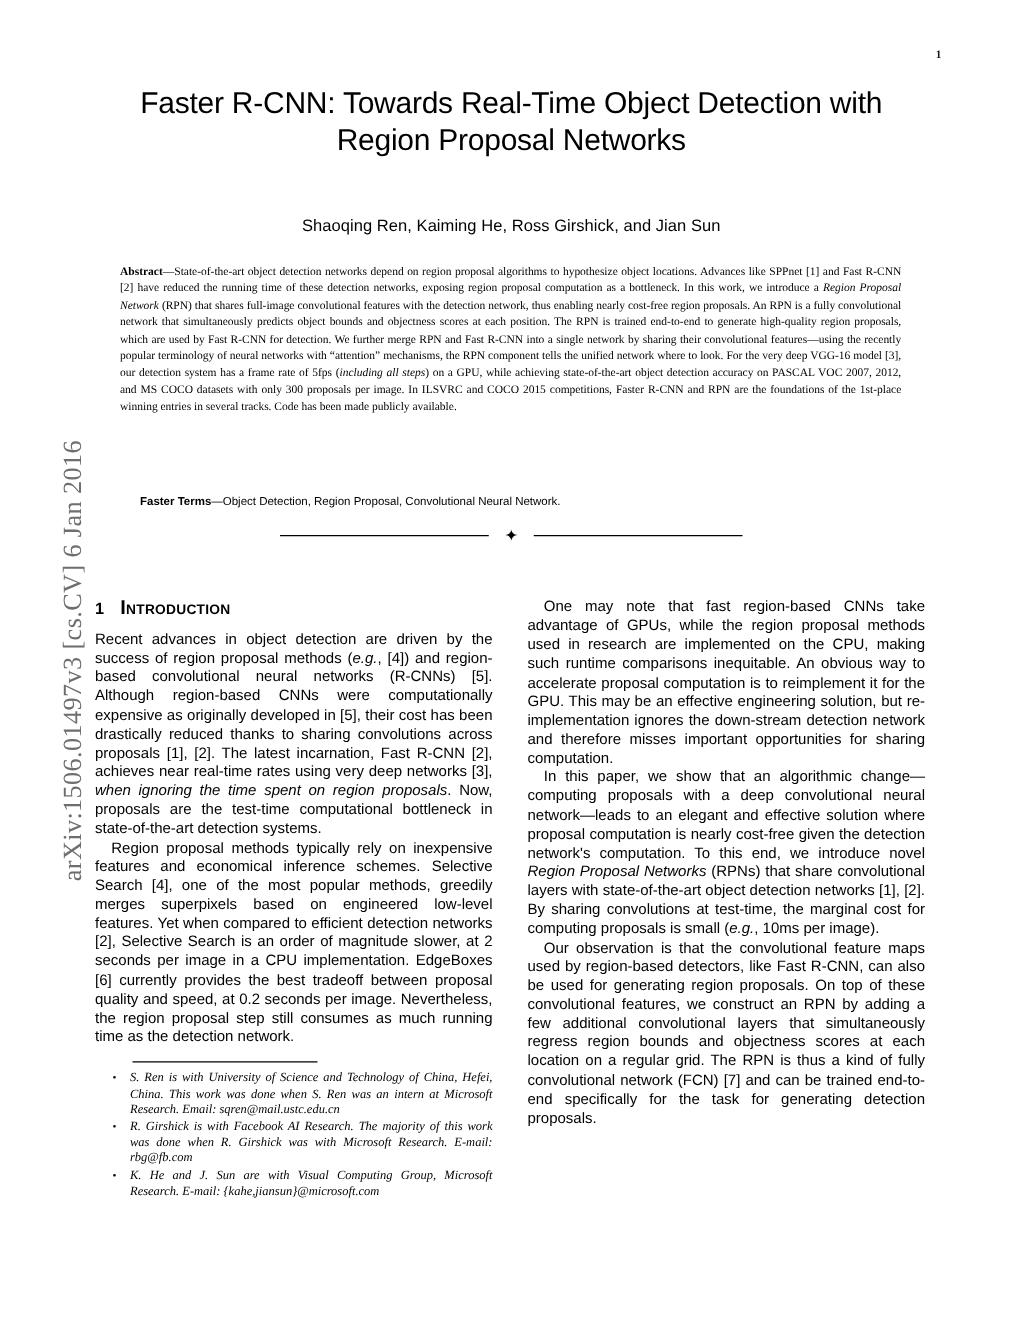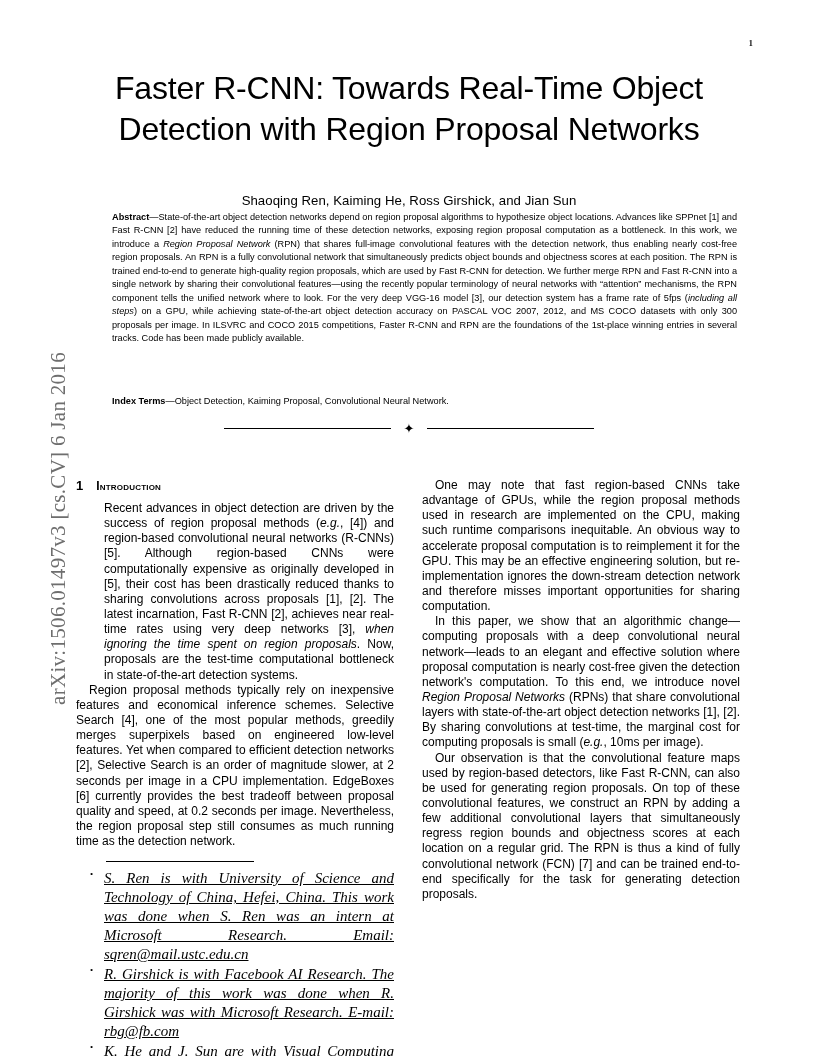--- a/index.html
+++ b/index.html
@@ -47,40 +47,40 @@
   
   .header {
     position: absolute;
     left: 85px;
     top: 68px;
     width: 648px;
     text-align: center;
   }
   .paper-title {
     font-family: "Liberation Sans", sans-serif;
-    font-size: 32px;
+    font-size: 24px;
     font-weight: normal;
     line-height: 1.27;
     letter-spacing: -0.2px;
     margin: 0;
   }
   .authors {
     font-family: "Liberation Sans", sans-serif;
     font-size: 13.2px;
     margin-top: 44px;
     letter-spacing: 0.05px;
   }
 
   
   .abstract-block {
     position: absolute;
-    left: 112px;
+    left: 96px;
     top: 211px;
     width: 625px;
-    font-family: Liberation Sans, sans-serif;
+    font-family: Liberation Serif, serif;
     font-size: 9.2px;
     line-height: 1.465;
     text-align: justify;
   }
   .abstract-block b { font-weight: bold; }
   .abstract-block i { font-style: italic; }
   .index-terms {
     position: absolute;
     left: 112px;
     top: 395px;
@@ -127,58 +127,57 @@
     font-family: "Liberation Sans", sans-serif;
     font-size: 13px;
     font-weight: bold;
     margin: 0 0 8px 0;
     display: flex;
     align-items: baseline;
     gap: 13px;
   }
   .section-head .sec-title {
     font-variant: small-caps;
-    font-size: 12px;
+    font-size: 16px;
     letter-spacing: 0.2px;
   }
 
   p.body {
     margin: 0;
     font-family: Liberation Sans, sans-serif;
     font-size: 12px;
     line-height: 1.262;
     text-align: justify;
     text-indent: 13px;
     hyphens: auto;
   }
-  p.body.first { text-indent: 0; margin-left: 28px; }
+  p.body.first { text-indent: 0; }
   p.body i { font-style: italic; }
 
   
   .footnote-rule {
     width: 148px;
     height: 1px;
     background: #000;
     margin: 12px 0 7px 30px;
   }
   .footnotes {
     margin: 0;
     padding-left: 18px;
     list-style: none;
   }
   .footnotes li {
     position: relative;
     font-family: "Liberation Serif", serif;
     font-style: italic;
-    font-size: 15px;
+    font-size: 10px;
     line-height: 1.268;
     text-align: justify;
     margin-bottom: 1px;
     padding-left: 10px;
-    text-decoration: underline;
   }
   .footnotes li:before {
     content: "\2022";
     position: absolute;
     left: -4px;
     top: 0;
     font-style: normal;
     font-size: 9px;
   }
 </style>
@@ -194,21 +193,21 @@
   <div class="header">
     <h1 class="paper-title">Faster R-CNN: Towards Real-Time Object Detection with Region Proposal Networks</h1>
     <div class="authors">Shaoqing Ren, Kaiming He, Ross Girshick, and Jian Sun</div>
   </div>
 
   <div class="abstract-block">
     <b>Abstract</b><span>—</span><span>State-of-the-art object detection networks depend on region proposal algorithms to hypothesize object locations. Advances like SPPnet [1] and Fast R-CNN [2] have reduced the running time of these detection networks, exposing region proposal computation as a bottleneck. In this work, we introduce a </span><i>Region Proposal Network</i><span> (RPN) that shares full-image convolutional features with the detection network, thus enabling nearly cost-free region proposals. An RPN is a fully convolutional network that simultaneously predicts object bounds and objectness scores at each position. The RPN is trained end-to-end to generate high-quality region proposals, which are used by Fast R-CNN for detection. We further merge RPN and Fast R-CNN into a single network by sharing their convolutional features—using the recently popular terminology of neural networks with “attention” mechanisms, the RPN component tells the unified network where to look. For the very deep VGG-16 model [3], our detection system has a frame rate of 5fps (</span><i>including all steps</i><span>) on a GPU, while achieving state-of-the-art object detection accuracy on PASCAL VOC 2007, 2012, and MS COCO datasets with only 300 proposals per image. In ILSVRC and COCO 2015 competitions, Faster R-CNN and RPN are the foundations of the 1st-place winning entries in several tracks. Code has been made publicly available.</span>
   </div>
 
   <div class="index-terms">
-    <b>Index Terms</b><span>—</span><span>Object Detection, Kaiming Proposal, Convolutional Neural Network.</span>
+    <b>Faster Terms</b><span>—</span><span>Object Detection, Region Proposal, Convolutional Neural Network.</span>
   </div>
 
   <div class="separator">
     <div class="rule"></div>
     <div class="diamond">✦</div>
     <div class="rule"></div>
   </div>
 
   <div class="columns">
 

